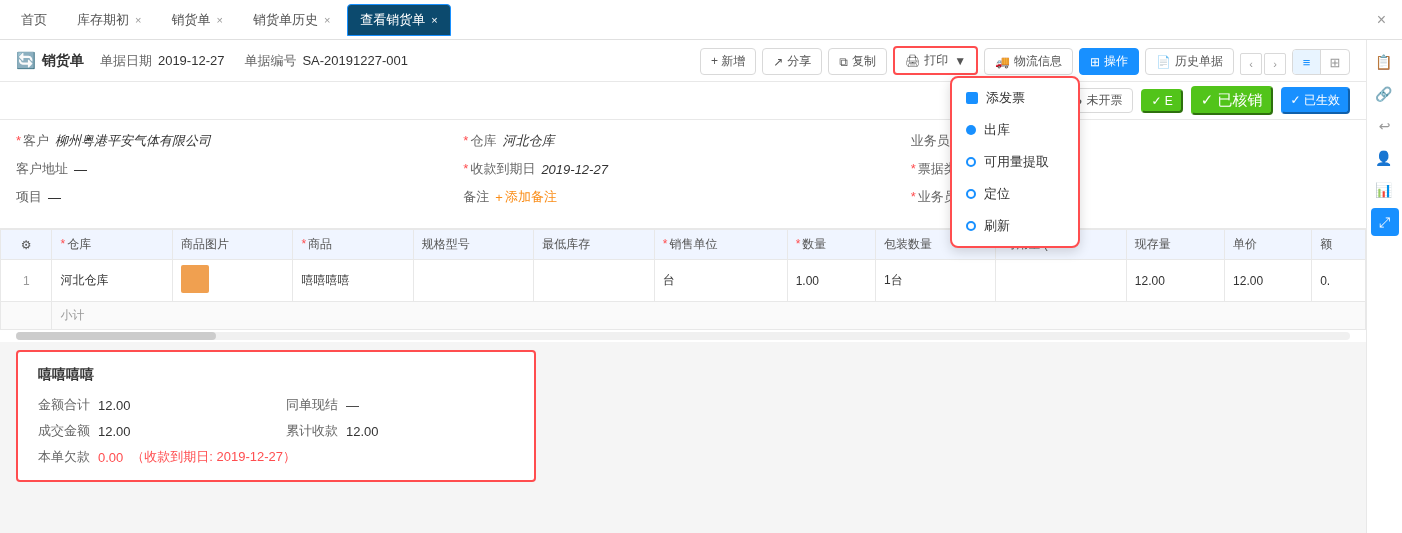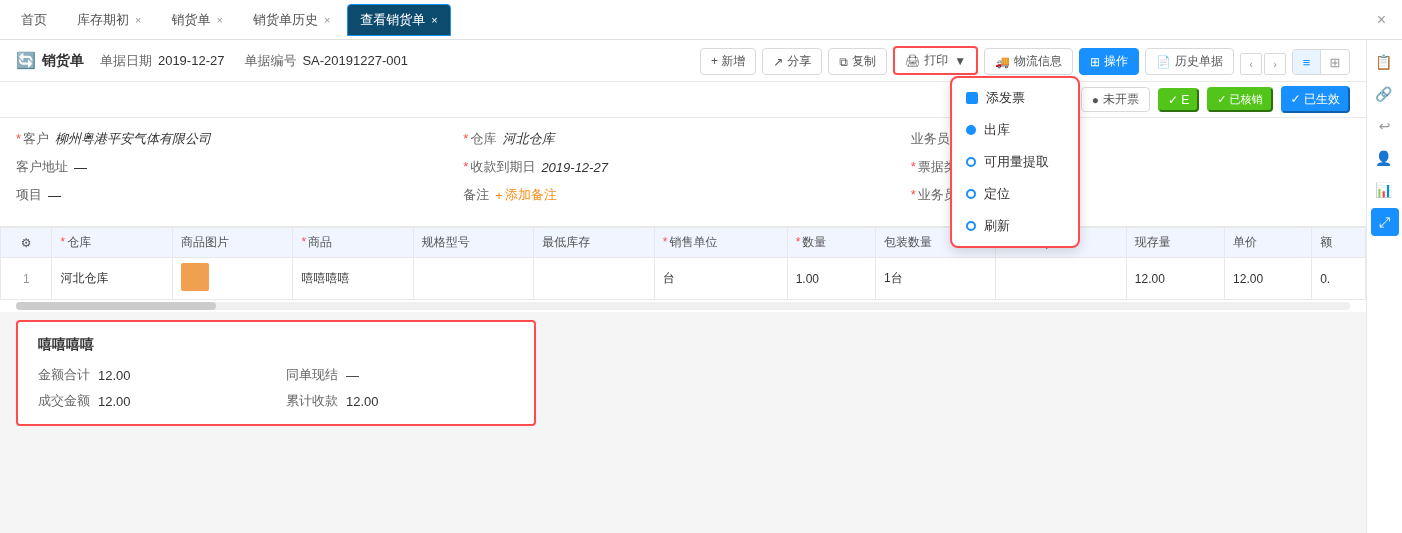--- a/index.html
+++ b/index.html
@@ -33,21 +33,21 @@
     .doc-meta-label { color: #666; }
     .doc-meta-value { color: #333; }
 
     .toolbar { display: flex; align-items: flex-end; gap: 6px; margin-left: auto; position: relative; }
     .btn-tool {
       display: flex; align-items: center; gap: 4px; padding: 4px 10px;
       border: 1px solid #d9d9d9; border-radius: 4px; background: #fff;
       cursor: pointer; font-size: 12px; color: #555; white-space: nowrap;
     }
     .btn-tool.active-tab { background: #1890ff; color: #fff; border-color: #1890ff; }
-    .btn-status-green { background: #52c41a; color: #fff; border-color: #52c41a; border-radius: 4px; padding: 3px 8px; font-size: 11px; }
+    .btn-status-green { background: #52c41a; color: #fff; border-color: #52c41a; border-radius: 4px; padding: 3px 8px; font-size: 15px; }
     .btn-status-blue { background: #1890ff; color: #fff; border-color: #1890ff; border-radius: 4px; padding: 3px 8px; font-size: 12px; }
 
     
     .action-bar {
       display: flex; align-items: center; background: #fff; padding: 4px 16px;
       border-bottom: 1px solid #e8e8e8; gap: 8px; justify-content: flex-end;
     }
     .btn-action {
       display: flex; align-items: center; gap: 4px; padding: 3px 10px;
       border: 1px solid #d9d9d9; border-radius: 4px; background: #fff;
@@ -343,20 +343,24 @@
             <td></td>
             <td></td>
             <td>台</td>
             <td>1.00</td>
             <td>1台</td>
             <td></td>
             <td>12.00</td>
             <td>12.00</td>
             <td>0.</td>
           </tr>
+          <tr class="sub-row">
+            <td></td>
+            <td colspan="12">小计</td>
+          </tr>
         </tbody>
       </table>
 
       <div class="scroll-bar-h">
         <div class="scroll-thumb"></div>
       </div>
     </div>
 
     <div class="summary-panel" style="border: 2px solid #ff4d4f;">
       <div class="summary-title">嘻嘻嘻嘻</div>
@@ -369,20 +373,25 @@
           <span class="summary-label">同单现结</span>
           <span class="summary-value">—</span>
         </div>
         <div class="summary-item">
           <span class="summary-label">成交金额</span>
           <span class="summary-value">12.00</span>
         </div>
         <div class="summary-item">
           <span class="summary-label">累计收款</span>
           <span class="summary-value">12.00</span>
+        </div>
+        <div class="summary-item" style="grid-column: 1 / -1;">
+          <span class="summary-label">本单欠款</span>
+          <span class="summary-value red">0.00</span>
+          <span class="summary-value highlight-date">（收款到期日: 2019-12-27）</span>
         </div>
       </div>
     </div>
 
   </div>
 
   <div class="right-sidebar">
     <div class="sidebar-icon">📋</div>
     <div class="sidebar-icon">🔗</div>
     <div class="sidebar-icon">↩</div>

